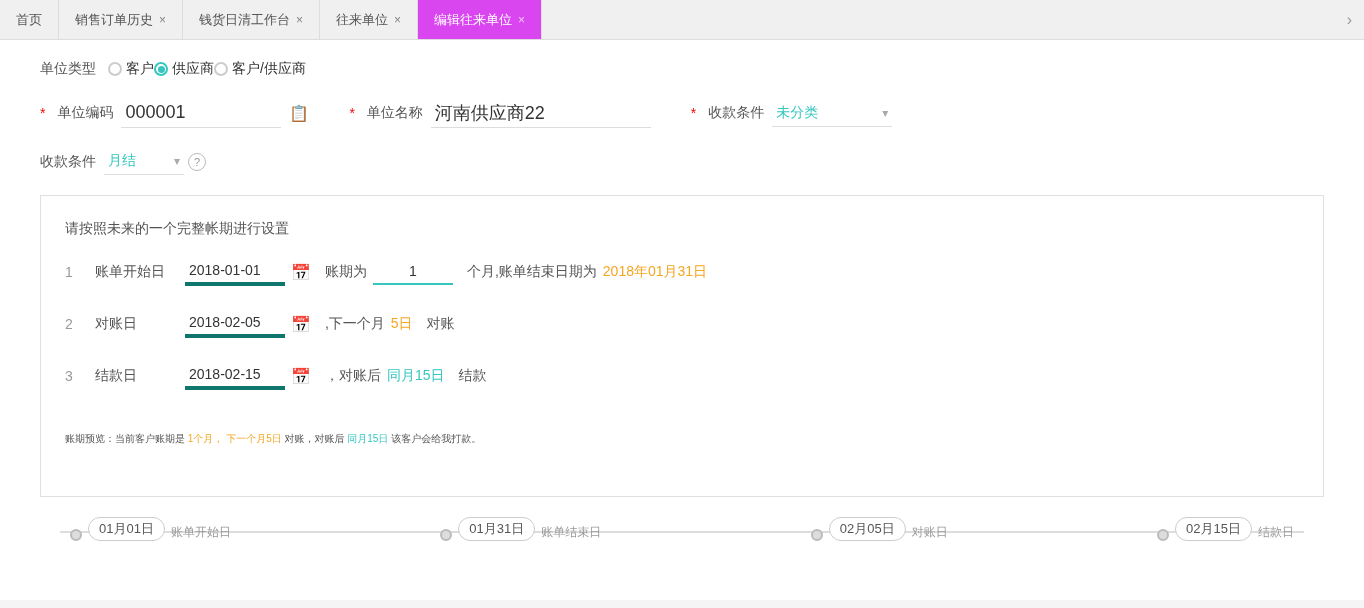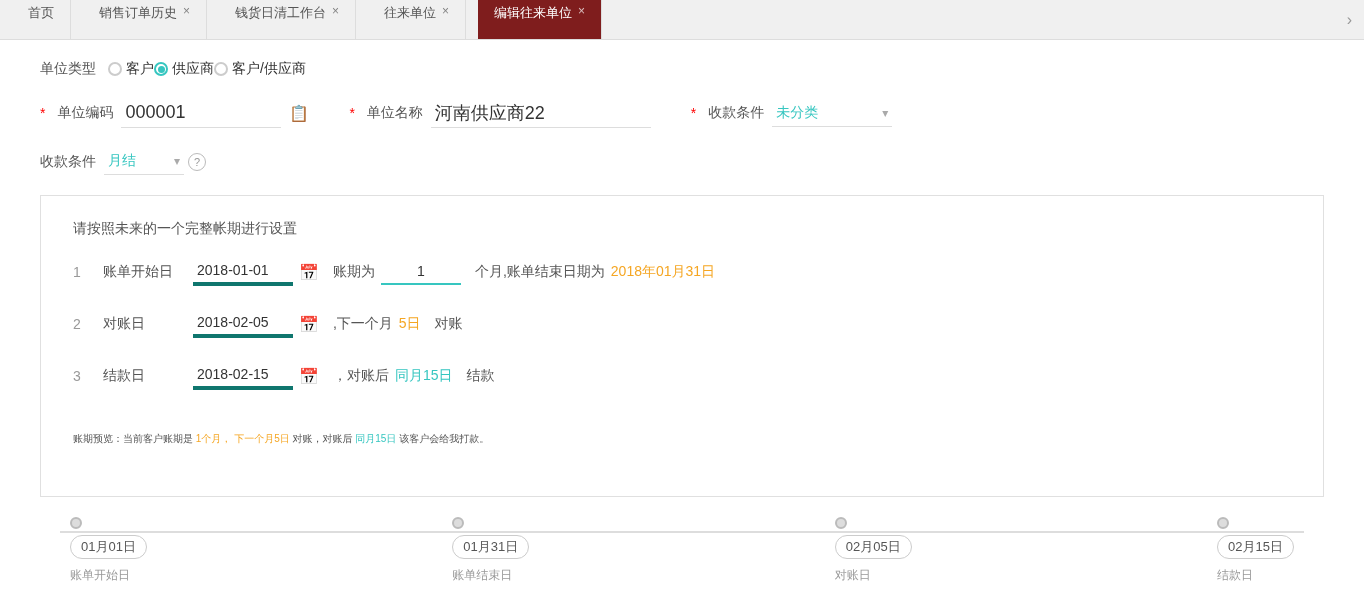--- a/index.html
+++ b/index.html
@@ -9,33 +9,33 @@
     .tab-bar {
       display: flex;
       align-items: center;
       background: #f0f0f0;
       border-bottom: 1px solid #ddd;
       height: 40px;
       padding: 0;
     }
     .tab {
       display: flex;
+      align-items: center;
       padding: 4px 16px;
       height: 100%;
       cursor: pointer;
       font-size: 13px;
       color: #555;
       border-right: 1px solid #ddd;
       gap: 6px;
       white-space: nowrap;
-      margin-left: 12px;
     }
     .tab:first-child { border-left: none; }
     .tab.active {
-      background: #7f1d1d;
+      background: #d946ef;
       color: #fff;
     }
     .tab .close-btn {
       font-size: 12px;
       color: inherit;
       opacity: 0.7;
       cursor: pointer;
     }
     .tab-bar-arrow {
       margin-left: auto;
@@ -166,21 +166,21 @@
       color: #999;
       font-size: 11px;
       cursor: pointer;
       margin-left: 4px;
     }
 
     
     .section-box {
       border: 1px solid #e0e0e0;
       border-radius: 0;
-      padding: 24px 32px 24px;
+      padding: 24px 24px 24px;
       margin-bottom: 20px;
     }
     .section-title {
       font-size: 14px;
       color: #555;
       margin-bottom: 20px;
     }
 
     
     .data-row {
@@ -260,22 +260,21 @@
     }
     .timeline-nodes {
       display: flex;
       justify-content: space-between;
       width: 100%;
       position: relative;
       z-index: 1;
     }
     .timeline-node {
       display: flex;
-      flex-direction: column;
-      align-items: flex-start;
+      align-items: flex-end;
       gap: 6px;
     }
     .node-dot {
       width: 12px;
       height: 12px;
       border-radius: 50%;
       background: #ddd;
       border: 2px solid #bbb;
     }
     .node-label-box {

